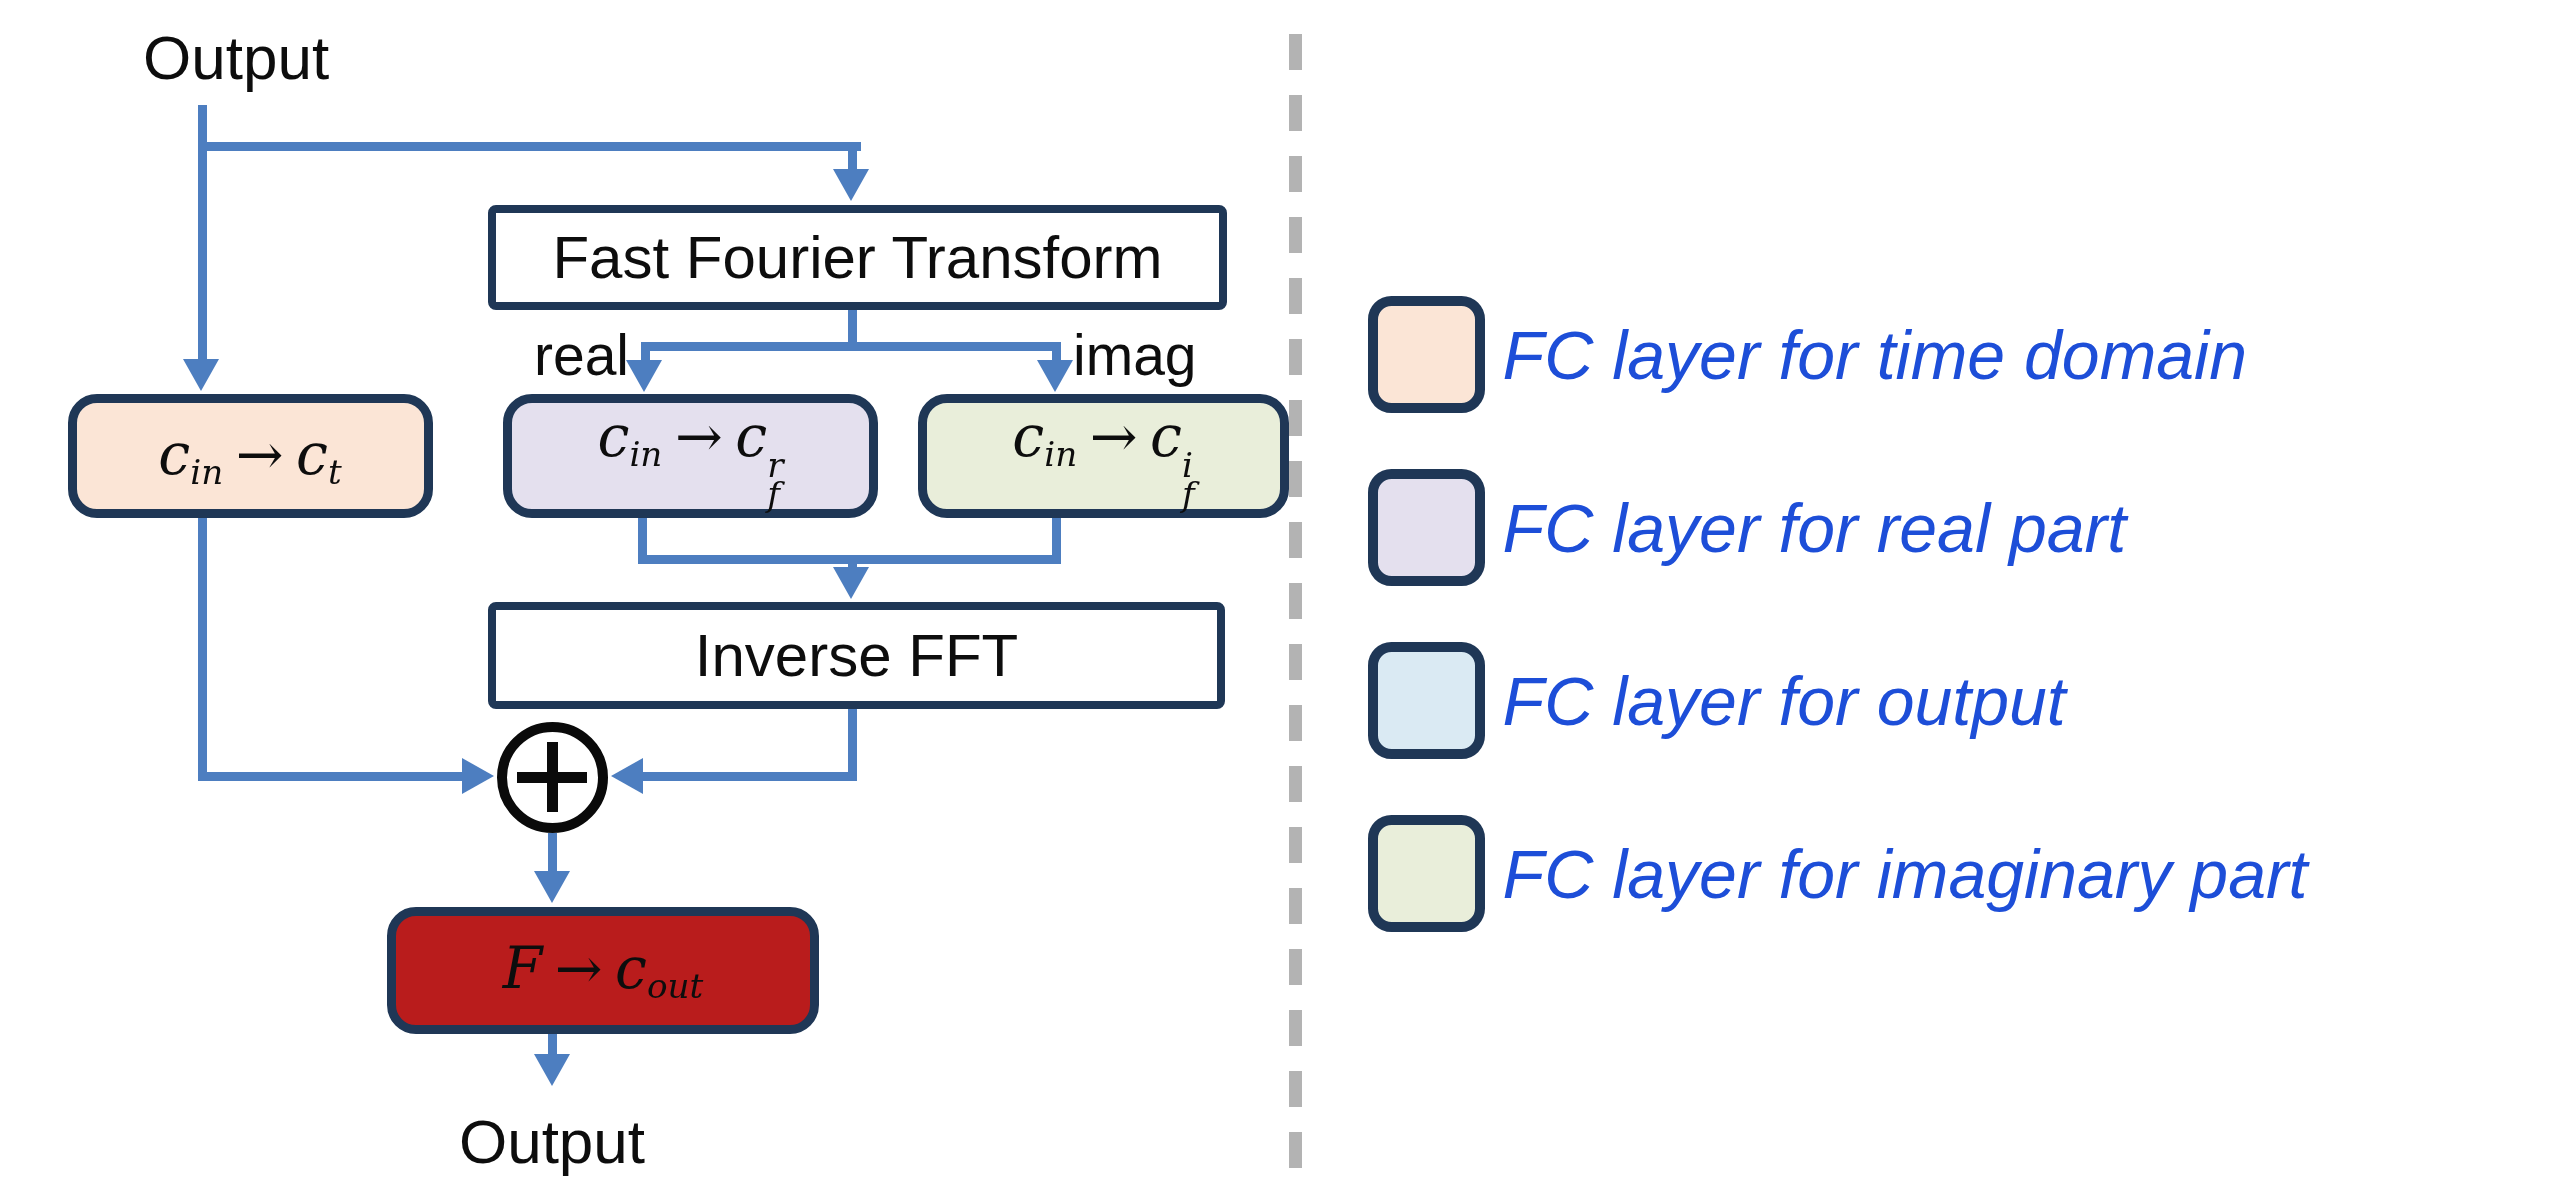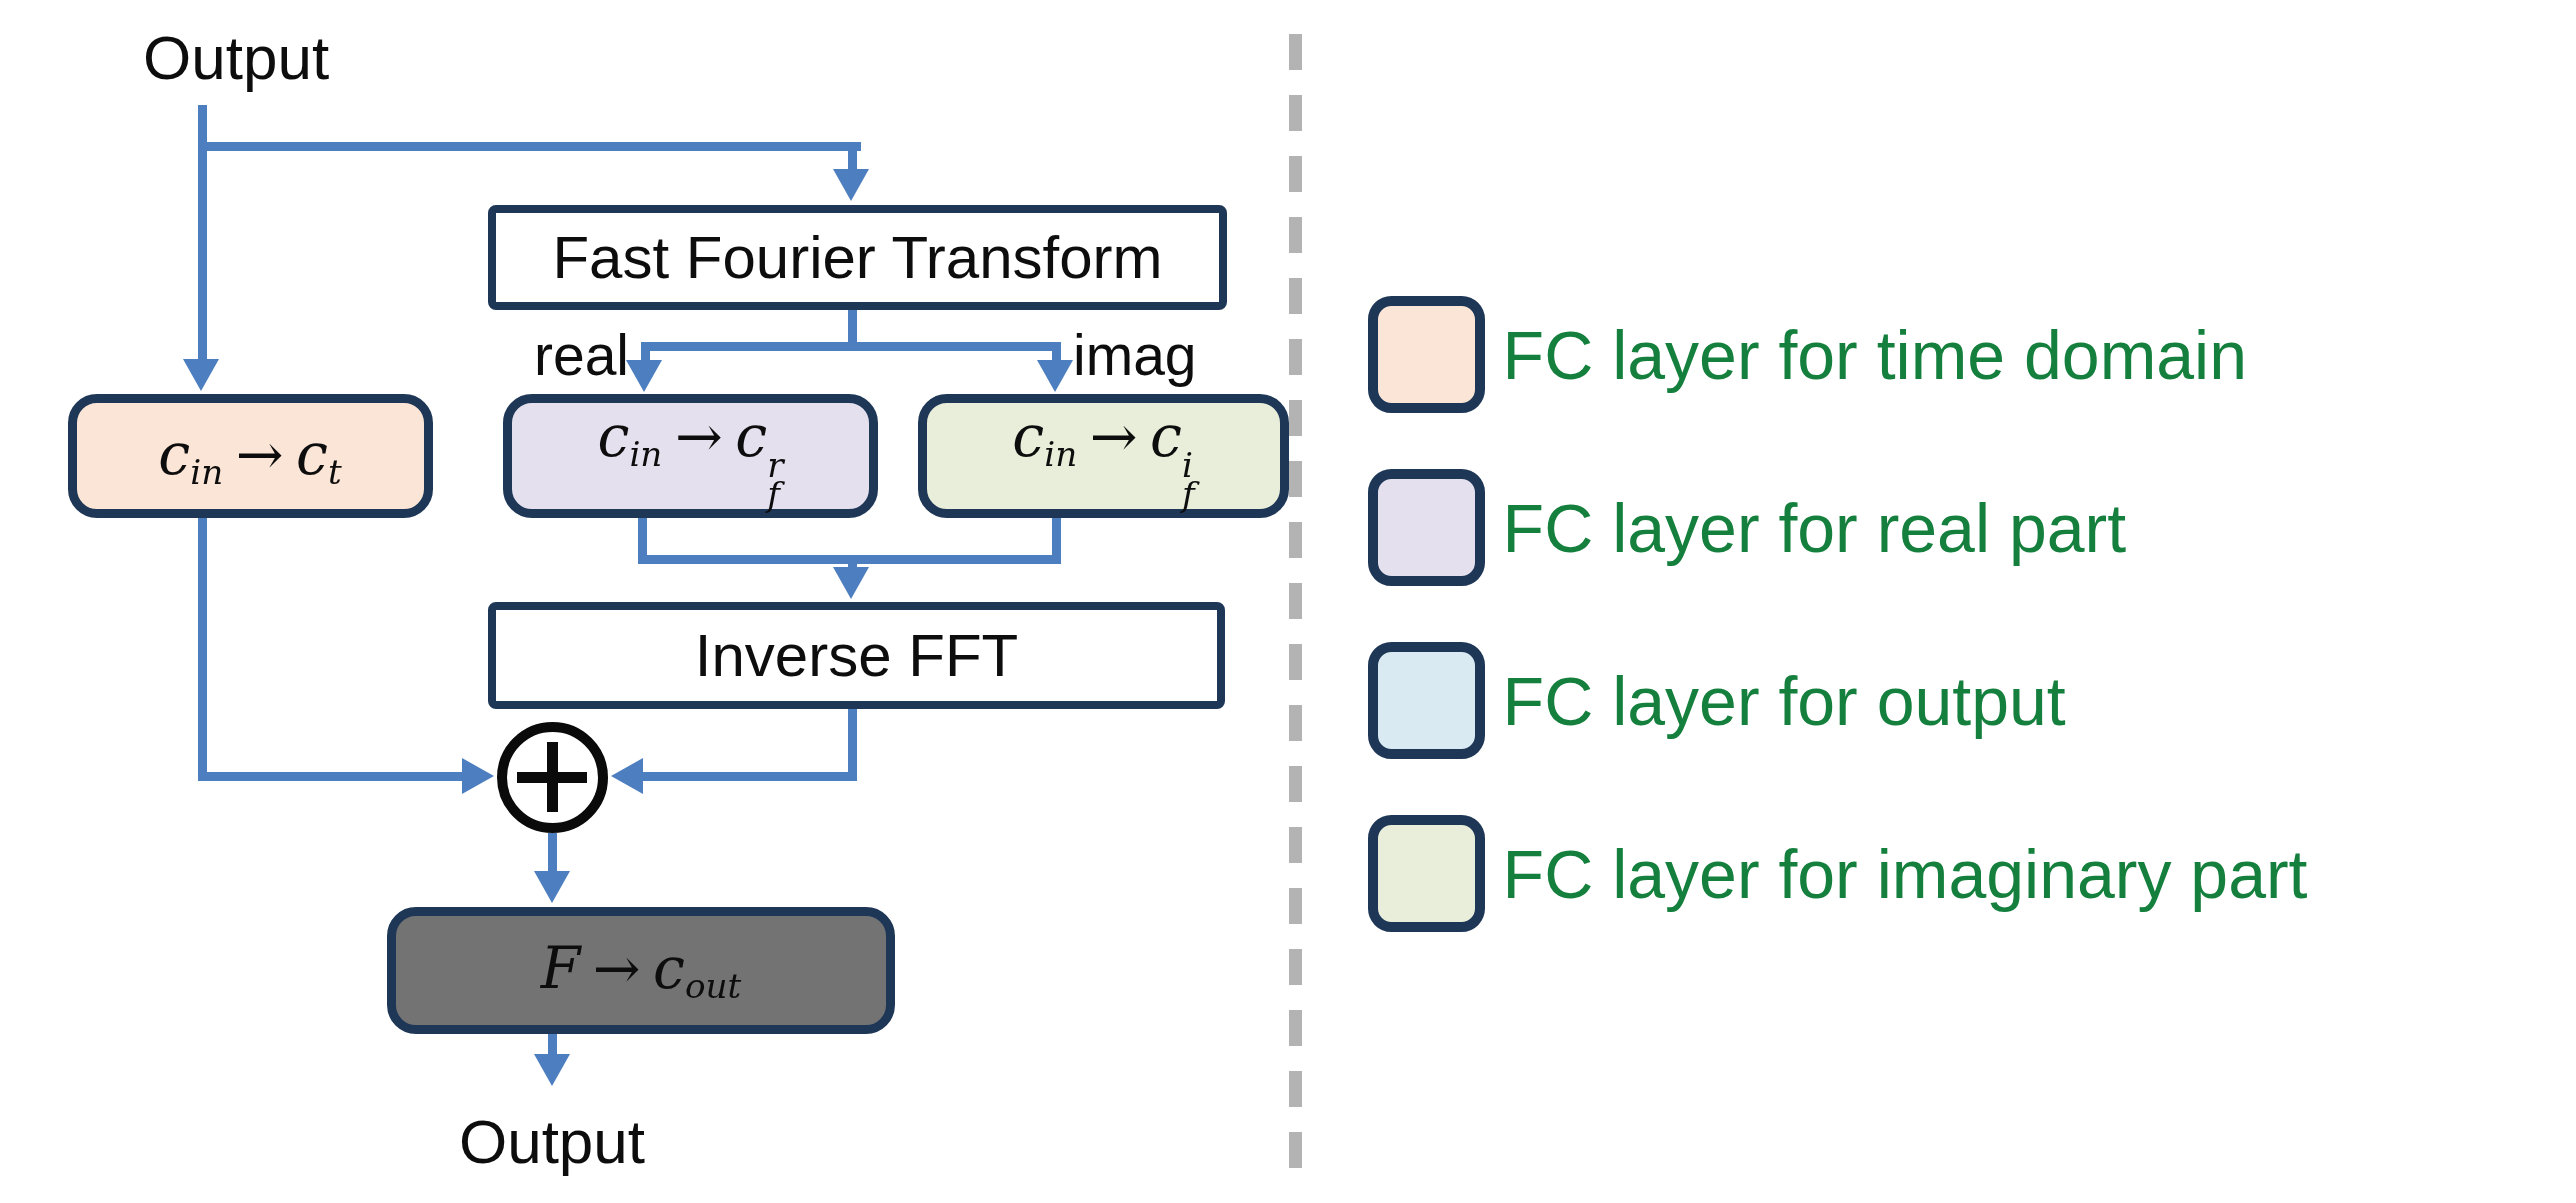--- a/index.html
+++ b/index.html
@@ -50,21 +50,21 @@
     position:absolute;left:1289px;top:34px;width:12.7px;height:1144px;
     background:repeating-linear-gradient(to bottom,#b3b3b3 0 36px,transparent 36px 61px);
   }
   
   .legend{position:absolute;left:1368px;top:296px;}
   .legend-row{display:flex;align-items:center;height:117px;margin-bottom:56px;}
   .swatch{
     width:117px;height:117px;box-sizing:border-box;flex:0 0 117px;
     border:10.7px solid var(--navy);border-radius:23.4px;background:#eee;
   }
-  .legend-label{margin-left:17.6px;font-size:68px;color:#15803d;white-space:nowrap;}
+  .legend-label{margin-left:17.6px;font-size:68px;color:#1d4ed8;white-space:nowrap;font-style:italic;}
 </style>
 </head>
 <body>
 
 <div class="canvas">
 
   <div class="iolabel" style="left:143px;top:21.5px;">Output</div>
 
   <div class="vline" style="left:198px;top:105px;height:256px;"></div>
   <div class="ah ah-down" style="left:183px;top:359px;"></div>
@@ -132,21 +132,21 @@
   <div class="ah ah-right" style="left:462px;top:758px;"></div>
 
   <div class="sum">
     <div class="ph"></div>
     <div class="pv"></div>
   </div>
 
   <div class="vline" style="left:548px;top:833px;height:41px;"></div>
   <div class="ah ah-down" style="left:534px;top:871px;"></div>
 
-  <div class="node fc mathtxt" style="left: 339px; top: 907px; width: 508px; height: 127px; background: #737373;">
+  <div class="node fc mathtxt" style="left: 339px; top: 907px; width: 432px; height: 127px; background: #b91c1c;">
     <span>
       <span>F</span><span class="marrow">→</span><span>c</span><span class="msub">out</span>
     </span>
   </div>
 
   <div class="vline" style="left:548px;top:1034px;height:22.4px;"></div>
   <div class="ah ah-down" style="left:534px;top:1054px;"></div>
 
   <div class="iolabel" style="left:396px;top:1106px;width:312px;text-align:center;">Output</div>
 

